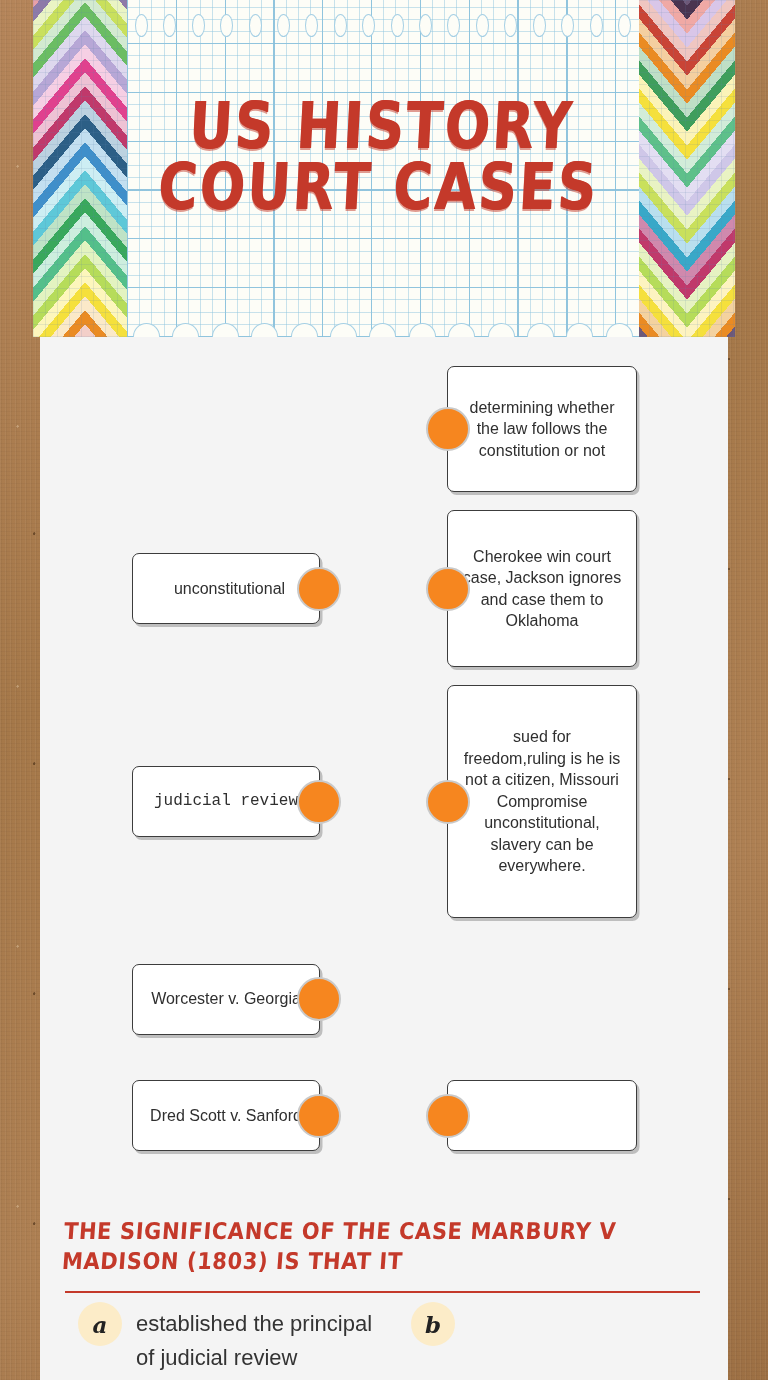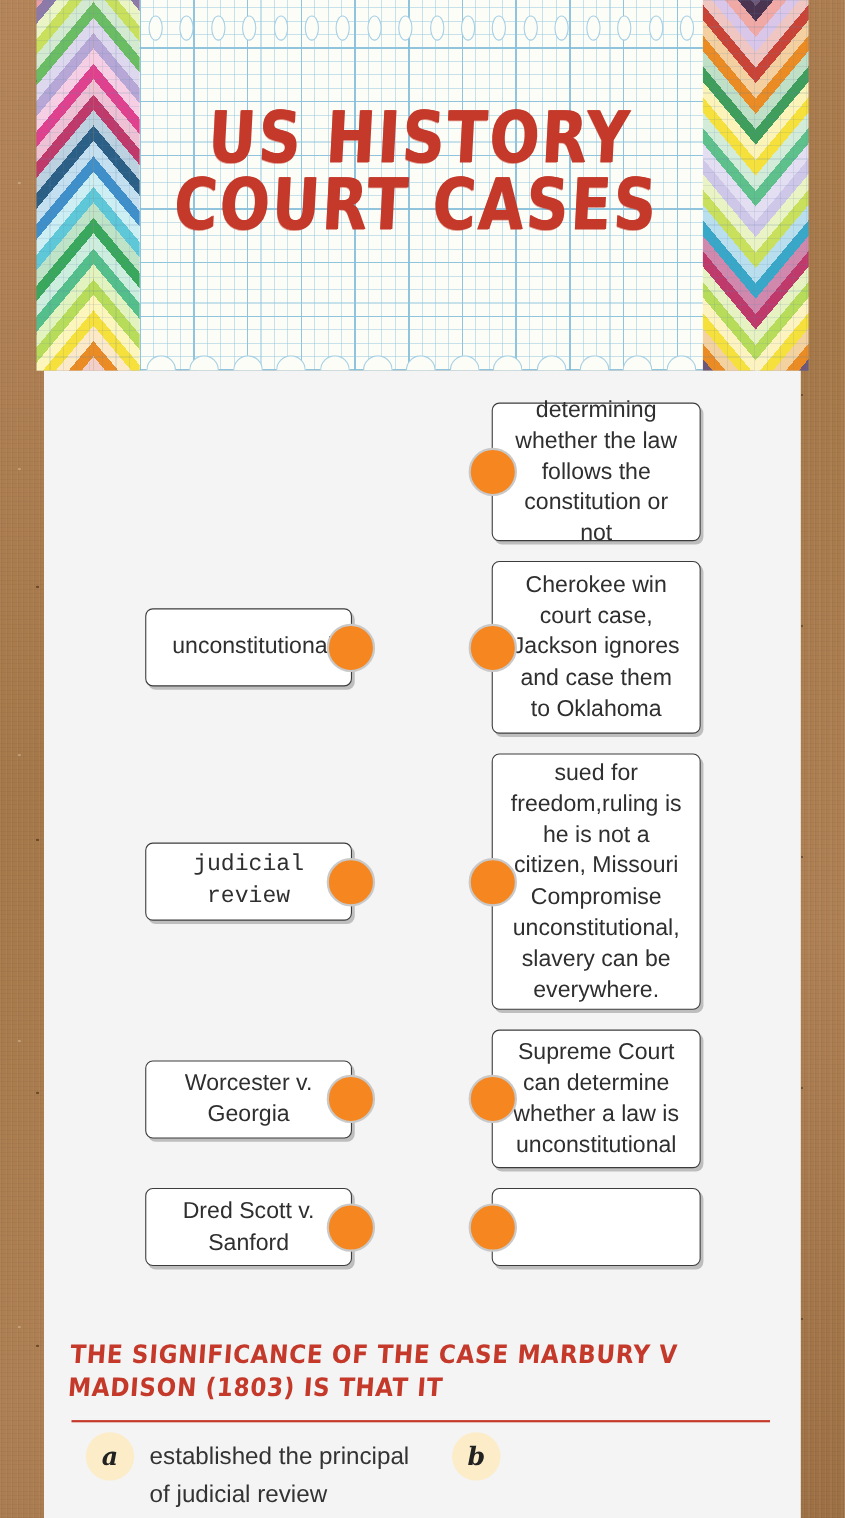--- a/index.html
+++ b/index.html
@@ -183,21 +183,21 @@
     position: absolute;
     background: #ffffff;
     border: 1.4px solid #3c3c3c;
     border-radius: 7px;
     box-shadow: 2.5px 3px 0 rgba(0,0,0,.22);
     display: flex;
     align-items: center;
     justify-content: center;
     text-align: center;
     color: #2f2f2f;
-    font-size: 21px;
+    font-size: 16px;
     line-height: 1.34;
     padding: 8px 14px;
   }
   .card.left  { left: 92px;  width: 188px; }
   .card.right { left: 407px; width: 190px; }
 
   .dot {
     position: absolute;
     width: 44px; height: 44px;
     border-radius: 50%;
@@ -357,24 +357,20 @@
           <div class="card right" style="height: 233px; top: 0px;">
             <span class="dot on-left"></span>
             <span>sued for freedom,ruling is he is not a citizen, Missouri Compromise unconstitutional, slavery can be everywhere.</span>
           </div>
         </div>
         <div class="match-row" style="height: 126px; position: absolute; top: 599px;">
           <div class="card left" style="height: 71px; top: 27.5px;">
             <span>Worcester v. Georgia</span>
             <span class="dot on-right"></span>
           </div>
-          <div class="card right" style="height: 126px; top: 0px;">
-            <span class="dot on-left"></span>
-            <span>Supreme Court can determine whether a law is unconstitutional</span>
-          </div>
         </div>
         <div class="match-row" style="height: 71px; position: absolute; top: 743px;">
           <div class="card left" style="height: 71px; top: 0px;">
             <span>Dred Scott v. Sanford</span>
             <span class="dot on-right"></span>
           </div>
           <div class="card right" style="height: 71px; top: 0px;">
             <span class="dot on-left"></span>
           </div>
         </div>

